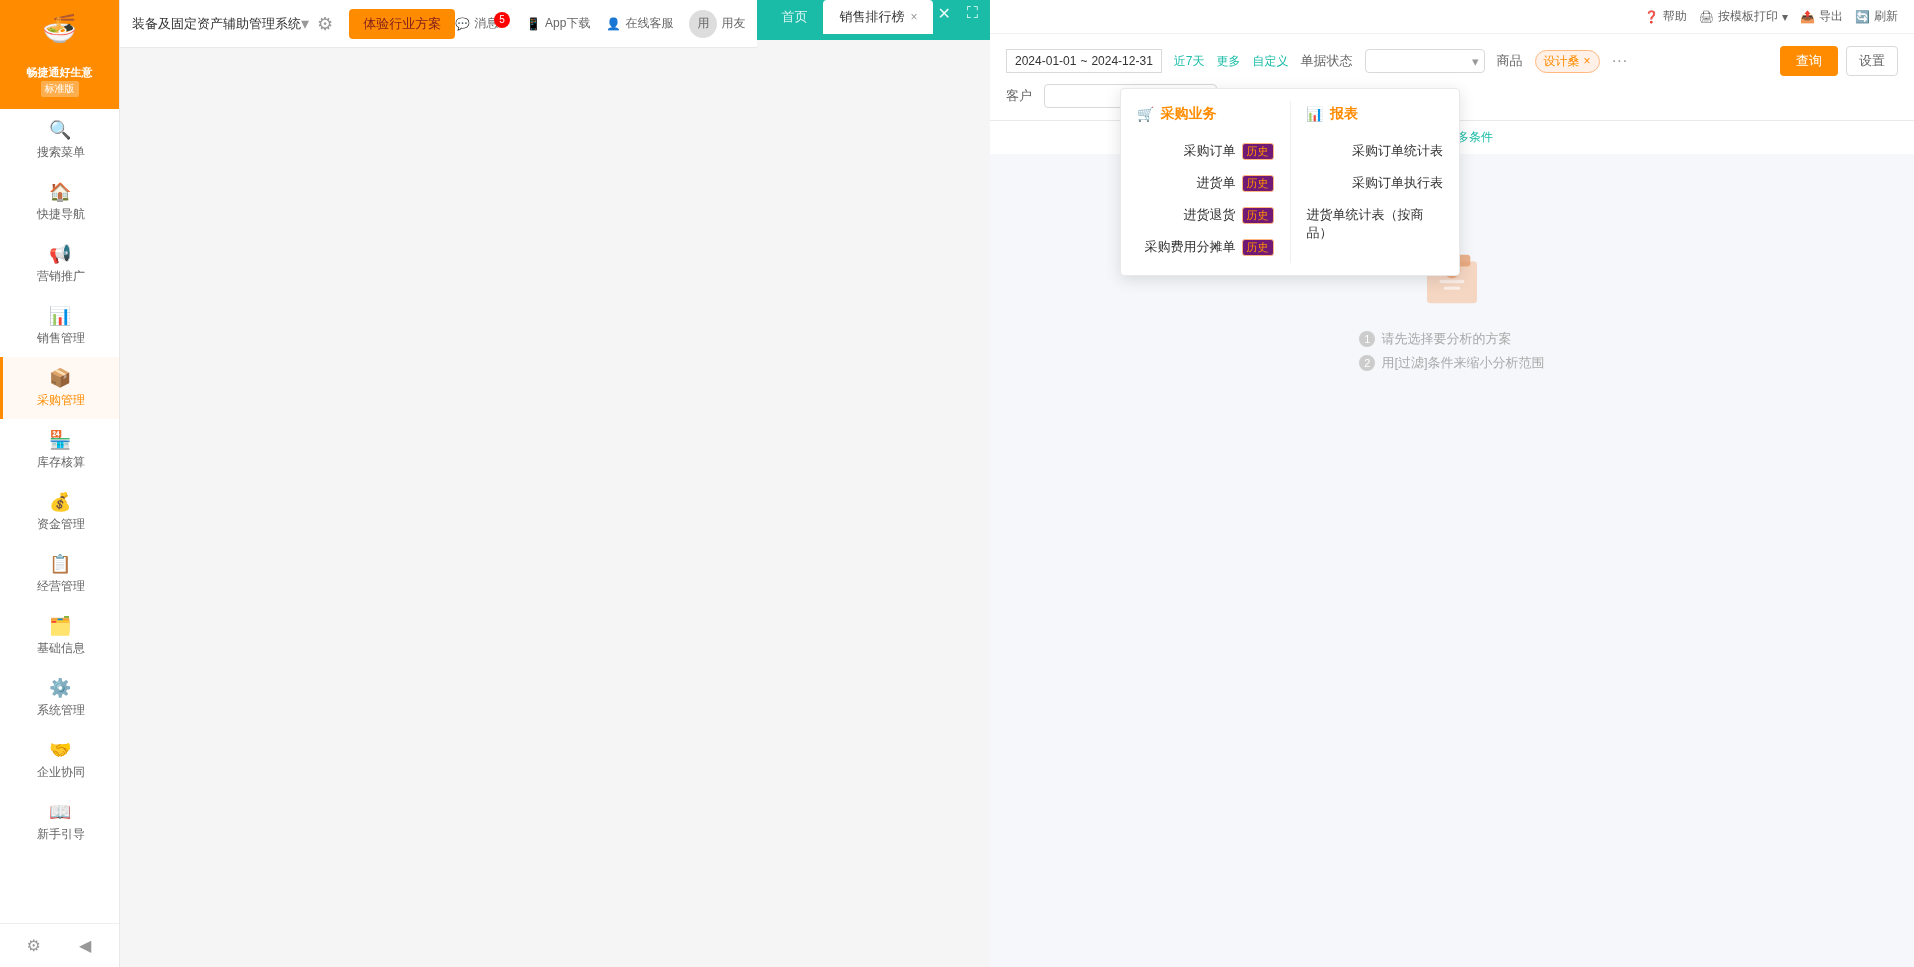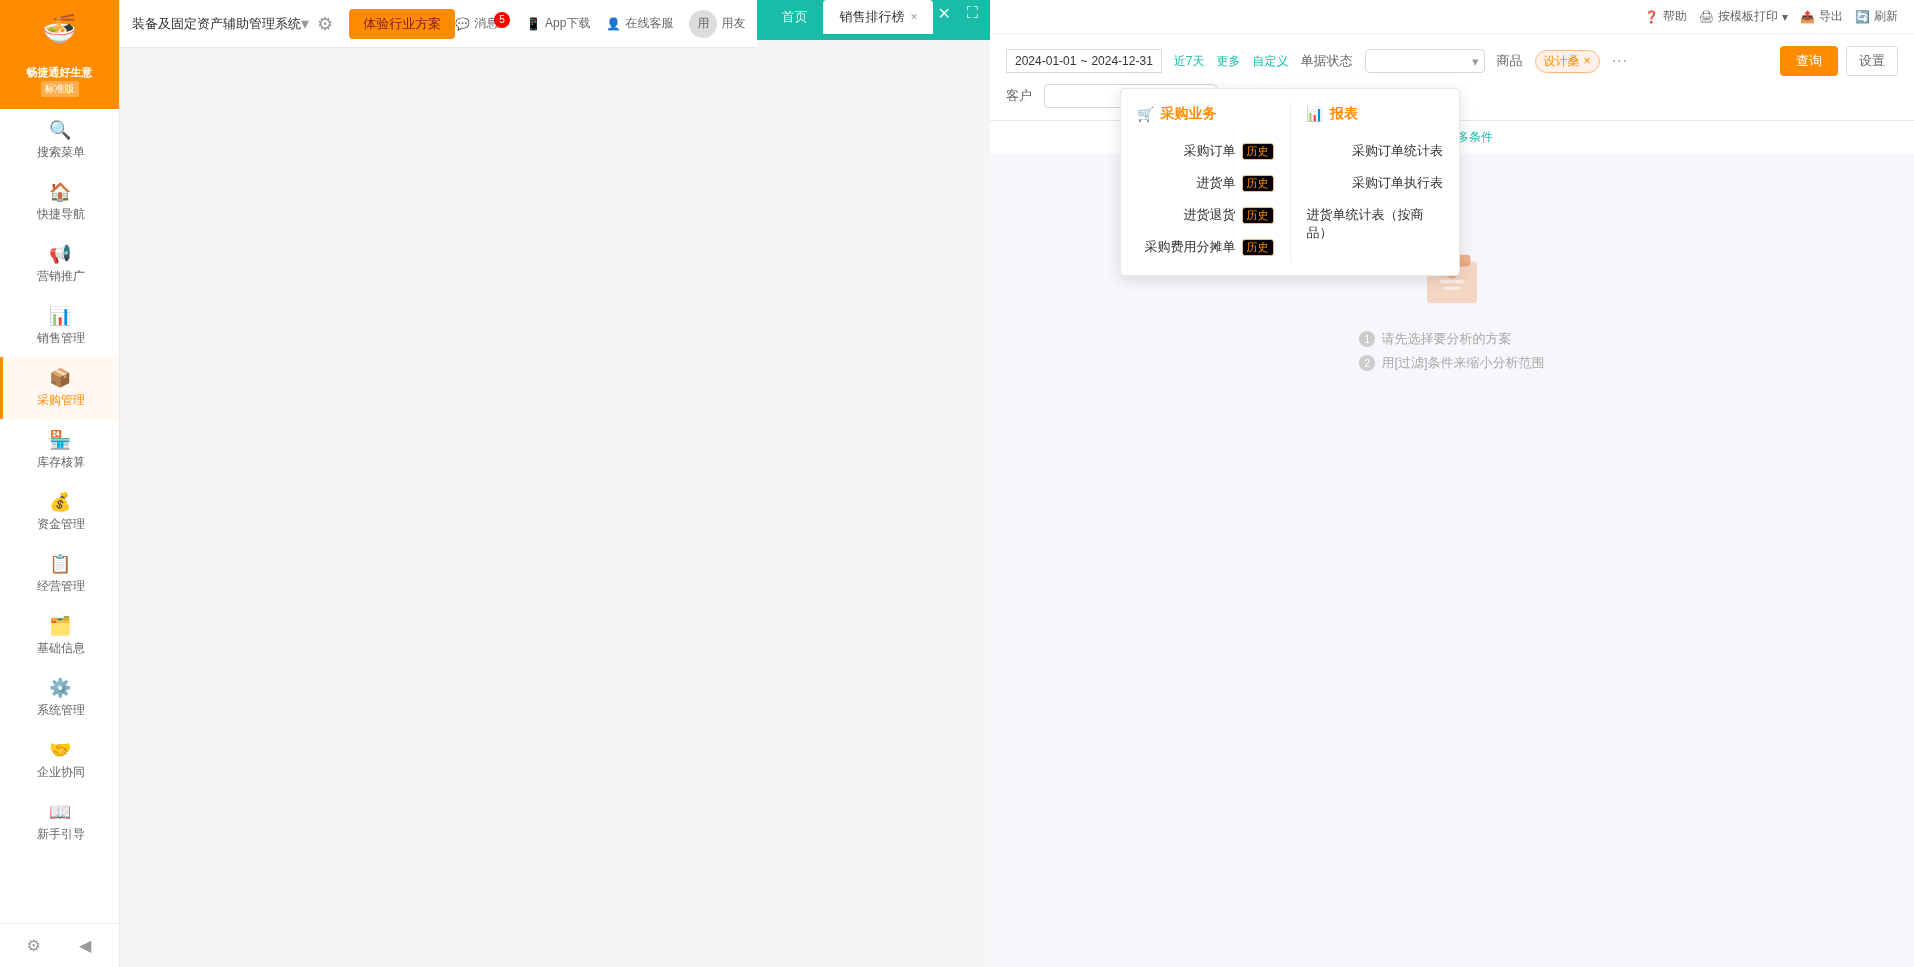--- a/index.html
+++ b/index.html
@@ -368,21 +368,21 @@
       align-items: center;
       gap: 6px;
       padding: 7px 8px;
       cursor: pointer;
       border-radius: 4px;
       font-size: 13px;
       color: #333;
       justify-content: flex-end;
     }
     .menu-badge {
-      background: #000000;
+      background: #701a75;
       color: #ff8c00;
       border: 1px solid #ffb980;
       border-radius: 3px;
       padding: 0 4px;
       font-size: 11px;
     }
 
     .date-range {
       display: flex;
       align-items: center;

